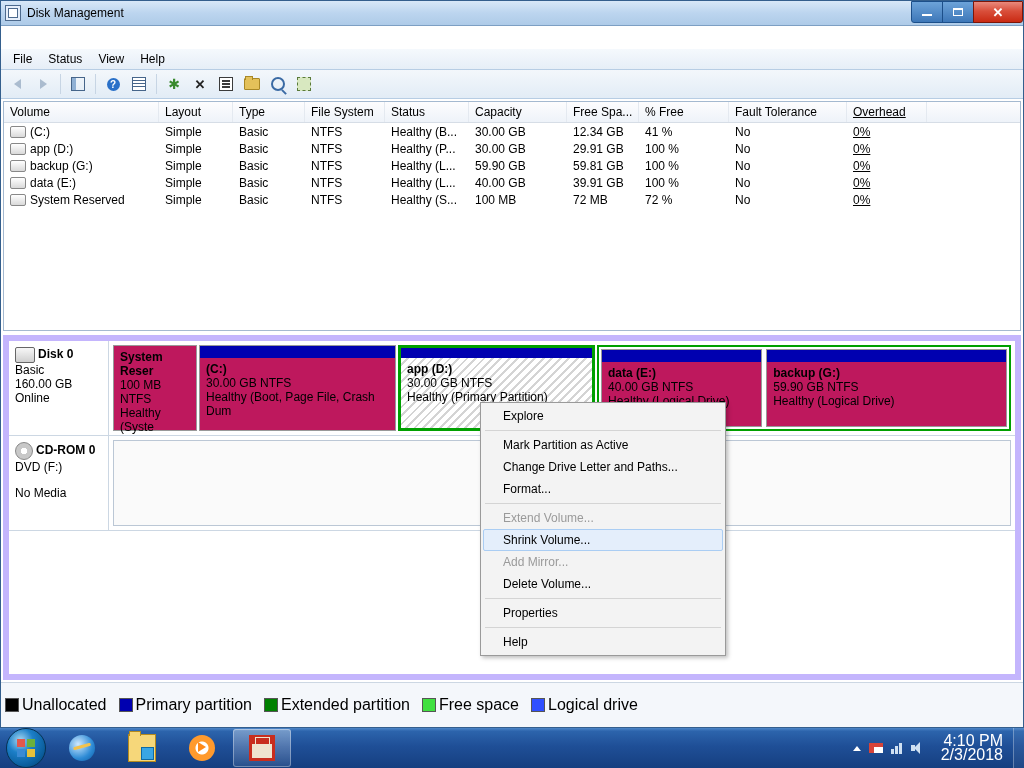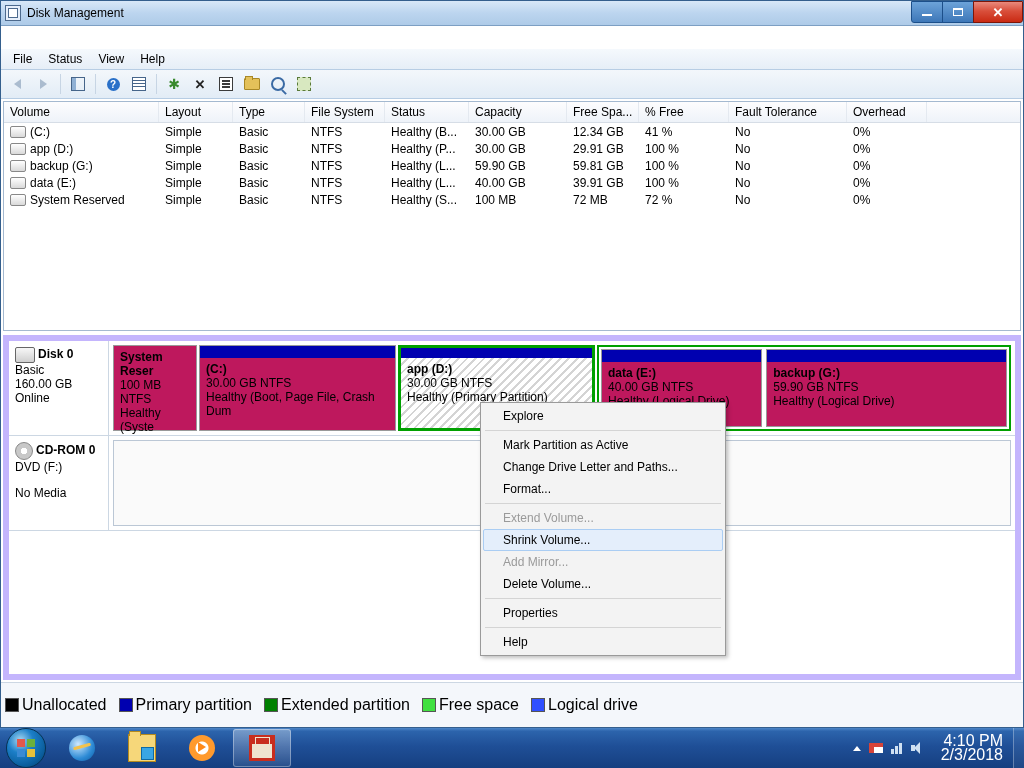--- a/index.html
+++ b/index.html
@@ -155,21 +155,21 @@
   .vl-row .col{border-right:1px solid transparent;}
   .c-vol{width:155px;}
   .c-layout{width:74px;}
   .c-type{width:72px;}
   .c-fs{width:80px;}
   .c-status{width:84px;}
   .c-cap{width:98px;}
   .c-free{width:72px;}
   .c-pct{width:90px;}
   .c-fault{width:118px;}
-  .c-ovh{width:80px;}
+  .c-ovh{width:80px;text-decoration:underline;}
   .drive-icon{
     display:inline-block;width:14px;height:10px;border:1px solid #888;border-radius:2px;background:linear-gradient(to bottom,#fff,#d9d9d9);margin-right:4px;flex-shrink:0;
   }
 
   
   .graphical{
     margin:2px;
     border:6px solid #c4b5fd;
     background:#fff;
     flex:1;

